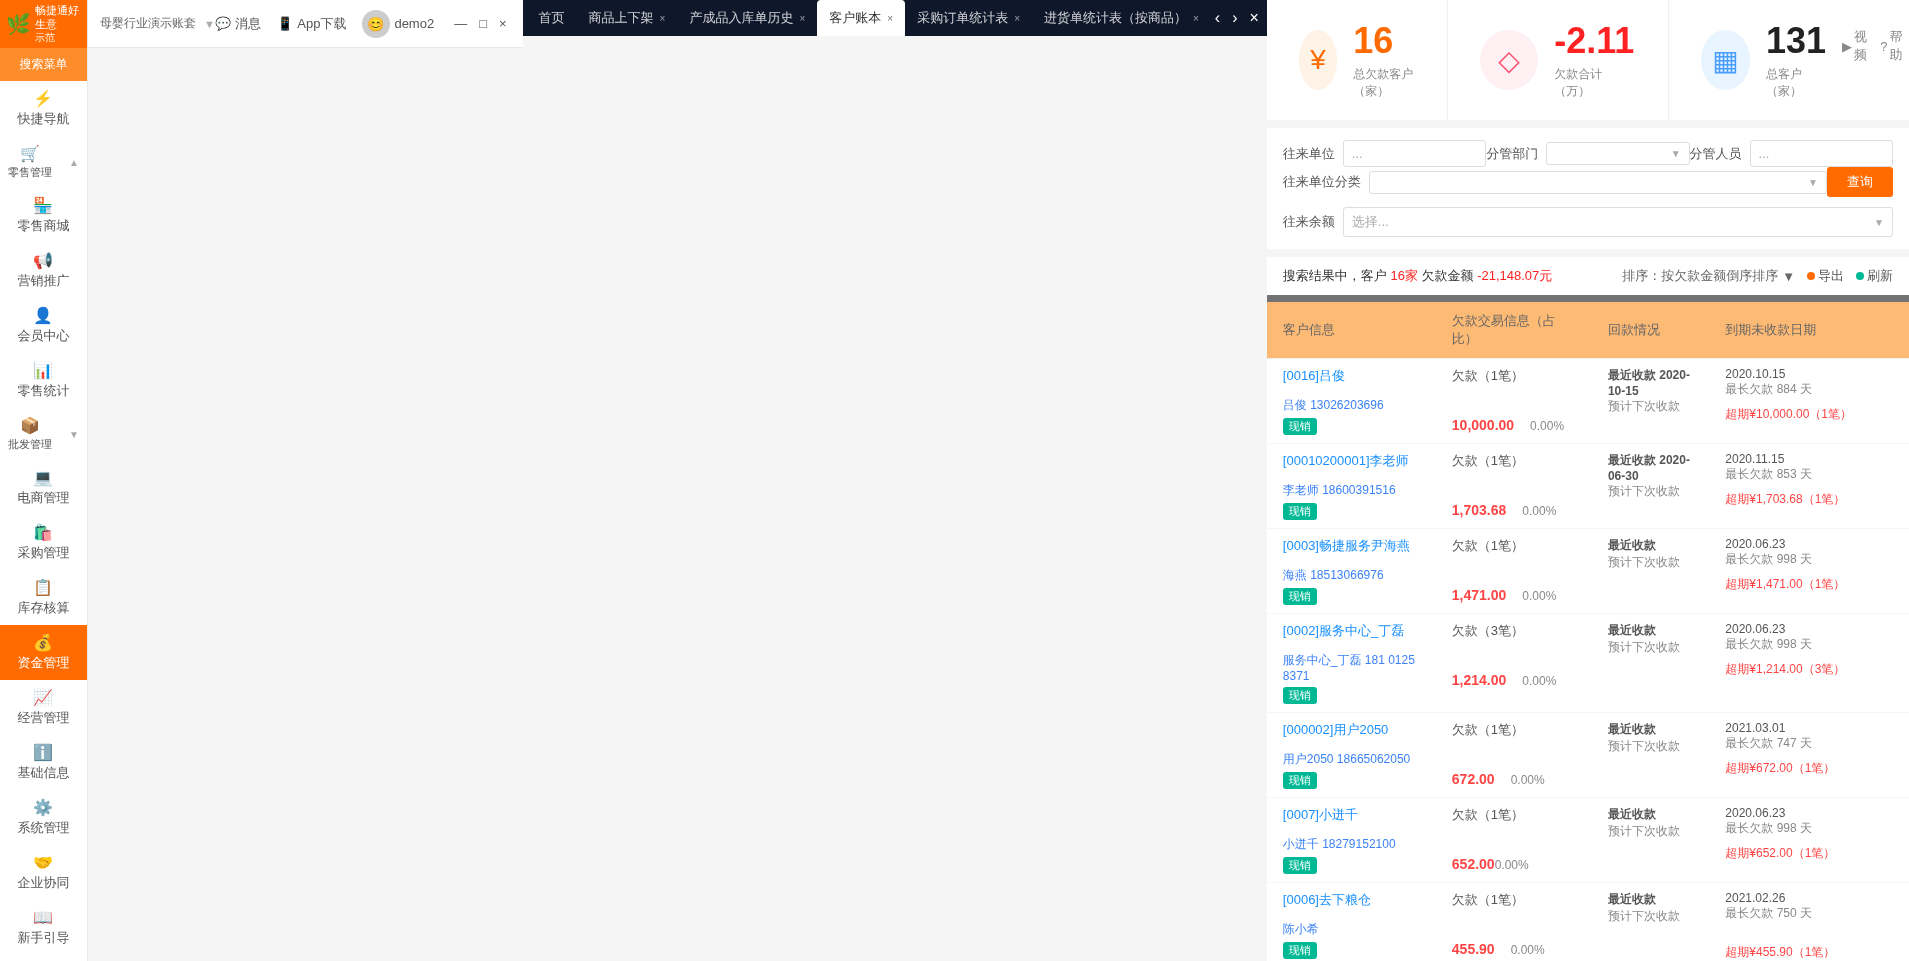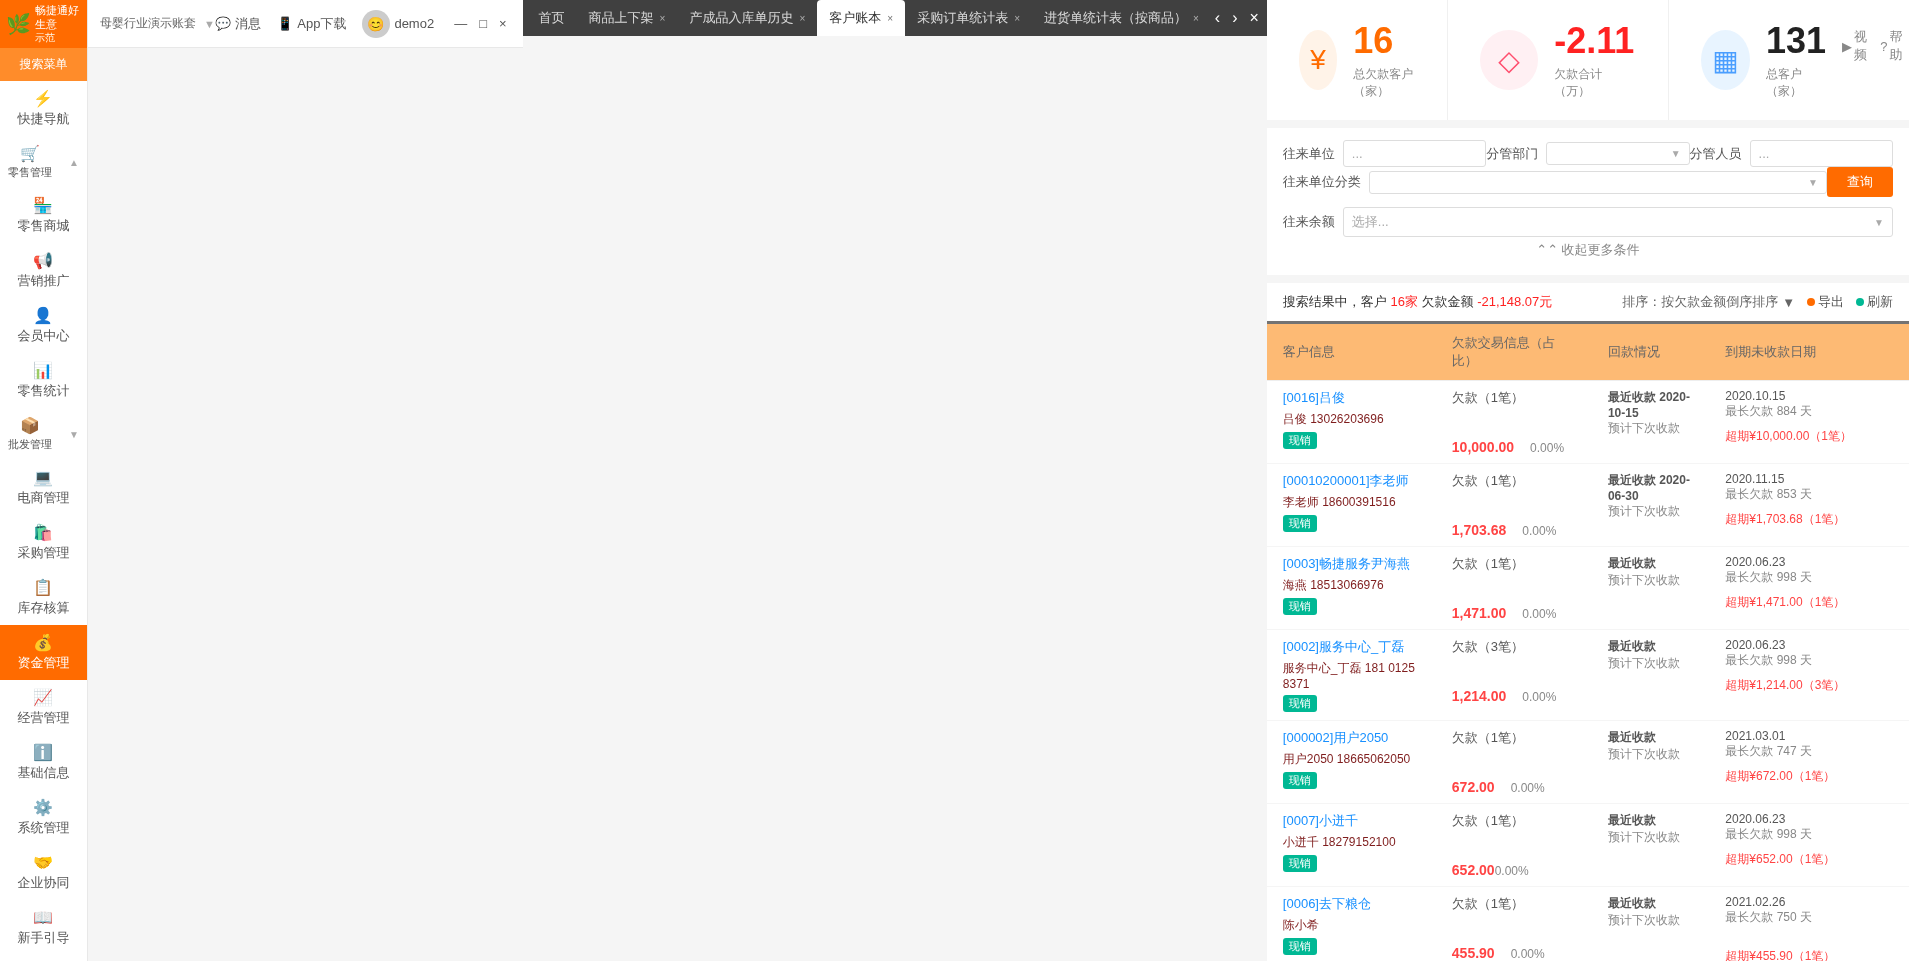--- a/index.html
+++ b/index.html
@@ -20,21 +20,21 @@
 
     
     .topbar { background: #fff; height: 48px; display: flex; align-items: center; justify-content: space-between; padding: 0 12px; border-bottom: 1px solid #e8e8e8; }
     .topbar-left { display: flex; align-items: center; gap: 8px; }
     .topbar-industry { font-size: 12px; color: #666; display: flex; align-items: center; gap: 4px; }
     .topbar-right { display: flex; align-items: center; gap: 16px; font-size: 13px; color: #555; }
     .topbar-right-item { display: flex; align-items: center; gap: 4px; cursor: pointer; }
     .avatar { width: 28px; height: 28px; border-radius: 50%; background: #ccc; display: flex; align-items: center; justify-content: center; overflow: hidden; }
 
     
-    .tabbar { background: #404040; display: flex; align-items: center; height: 36px; padding: 0 4px; }
+    .tabbar { background: #0f172a; display: flex; align-items: center; height: 36px; padding: 0 4px; }
     .tab { display: flex; align-items: center; gap: 4px; padding: 0 12px; height: 36px; cursor: pointer; color: rgba(255,255,255,0.8); font-size: 12px; white-space: nowrap; }
     .tab.active { background: #fff; color: #333; border-radius: 4px 4px 0 0; }
     .tab-close { font-size: 10px; opacity: 0.7; margin-left: 2px; }
     .tabbar-spacer { flex: 1; }
     .tabbar-actions { display: flex; align-items: center; gap: 4px; }
     .tabbar-btn { color: #fff; background: transparent; border: none; cursor: pointer; font-size: 16px; padding: 2px 4px; }
 
     
     .content { flex: 1; overflow-y: auto; background: #f5f5f5; }
 
@@ -60,37 +60,37 @@
     .filter-label { color: #555; white-space: nowrap; font-size: 13px; }
     .filter-input { flex: 1; border: 1px solid #ddd; border-radius: 3px; padding: 5px 8px; font-size: 12px; display: flex; align-items: center; justify-content: space-between; cursor: pointer; min-width: 100px; }
     .filter-input-wide { flex: 2; }
     .filter-select { flex: 1; border: 1px solid #ddd; border-radius: 3px; padding: 5px 8px; font-size: 12px; display: flex; align-items: center; justify-content: space-between; min-width: 120px; }
     .search-btn { background: #ff6b00; color: #fff; border: none; border-radius: 3px; padding: 6px 20px; cursor: pointer; font-size: 13px; }
     .collapse-row { text-align: center; padding: 4px; color: #888; font-size: 12px; cursor: pointer; }
     .filter-row2 { display: flex; align-items: center; gap: 16px; }
 
     
     .table-area { background: #fff; }
-    .table-header-row { display: flex; align-items: center; justify-content: space-between; padding: 10px 16px; border-bottom: 3px solid #737373; }
+    .table-header-row { display: flex; align-items: center; justify-content: space-between; padding: 10px 16px; border-bottom: 7px solid #737373; }
     .table-header-info { font-size: 13px; color: #333; }
     .table-header-info span.red { color: #ff2222; }
     .table-header-actions { display: flex; align-items: center; gap: 12px; font-size: 12px; color: #666; }
     .table-header-actions .sort-btn { display: flex; align-items: center; gap: 4px; cursor: pointer; }
     .action-btn { display: flex; align-items: center; gap: 3px; cursor: pointer; color: #555; }
     .action-btn .dot { width: 8px; height: 8px; border-radius: 50%; display: inline-block; }
     .dot-orange { background: #ff6b00; }
     .dot-green { background: #00b894; }
 
     .data-table { width: 100%; border-collapse: collapse; }
     .data-table thead tr { background: #fdba74; }
     .data-table th { padding: 10px 16px; text-align: left; font-weight: normal; color: #666; font-size: 13px; border-bottom: 1px solid #eee; }
     .data-table td { padding: 8px 16px; border-bottom: 1px solid #f5f5f5; vertical-align: top; }
 
     .customer-name { color: #1890ff; cursor: pointer; font-size: 13px; }
-    .customer-phone { color: #7f1d1d; font-size: 12px; margin-top: 4px; }
+    .customer-phone { color: #3b82f6; font-size: 12px; margin-top: 12px; }
     .tag-badge { display: inline-block; background: #00b894; color: #fff; border-radius: 3px; padding: 1px 6px; font-size: 11px; margin-top: 4px; }
 
     .debt-count { color: #555; font-size: 13px; }
     .debt-amount { color: #ff4444; font-size: 14px; font-weight: bold; margin-top: 32px; }
     .debt-percent { color: #888; font-size: 12px; }
 
     .recovery-date { color: #555; font-size: 12px; font-weight: bold; }
     .recovery-label { color: #888; font-size: 12px; }
 
     .due-date { color: #555; font-size: 12px; }
@@ -318,24 +318,20 @@
         <button class="search-btn">查询</button>
       </div>
       <div class="filter-row2">
         <div class="filter-item">
           <span class="filter-label">往来余额</span>
           <div class="filter-select">
             <span style="color:#aaa;">选择...</span>
             <span style="color:#aaa;font-size:10px;">▼</span>
           </div>
         </div>
-      </div>
-      <div class="collapse-row">
-        <span>⌃⌃</span>
-        <span>收起更多条件</span>
       </div>
     </div>
 
     <div class="table-area">
       <div class="table-header-row">
         <div class="table-header-info">
           <span>搜索结果中，客户</span>
           <span class="red">16家</span>
           <span>欠款金额</span>
           <span class="red">-21,148.07元</span>

